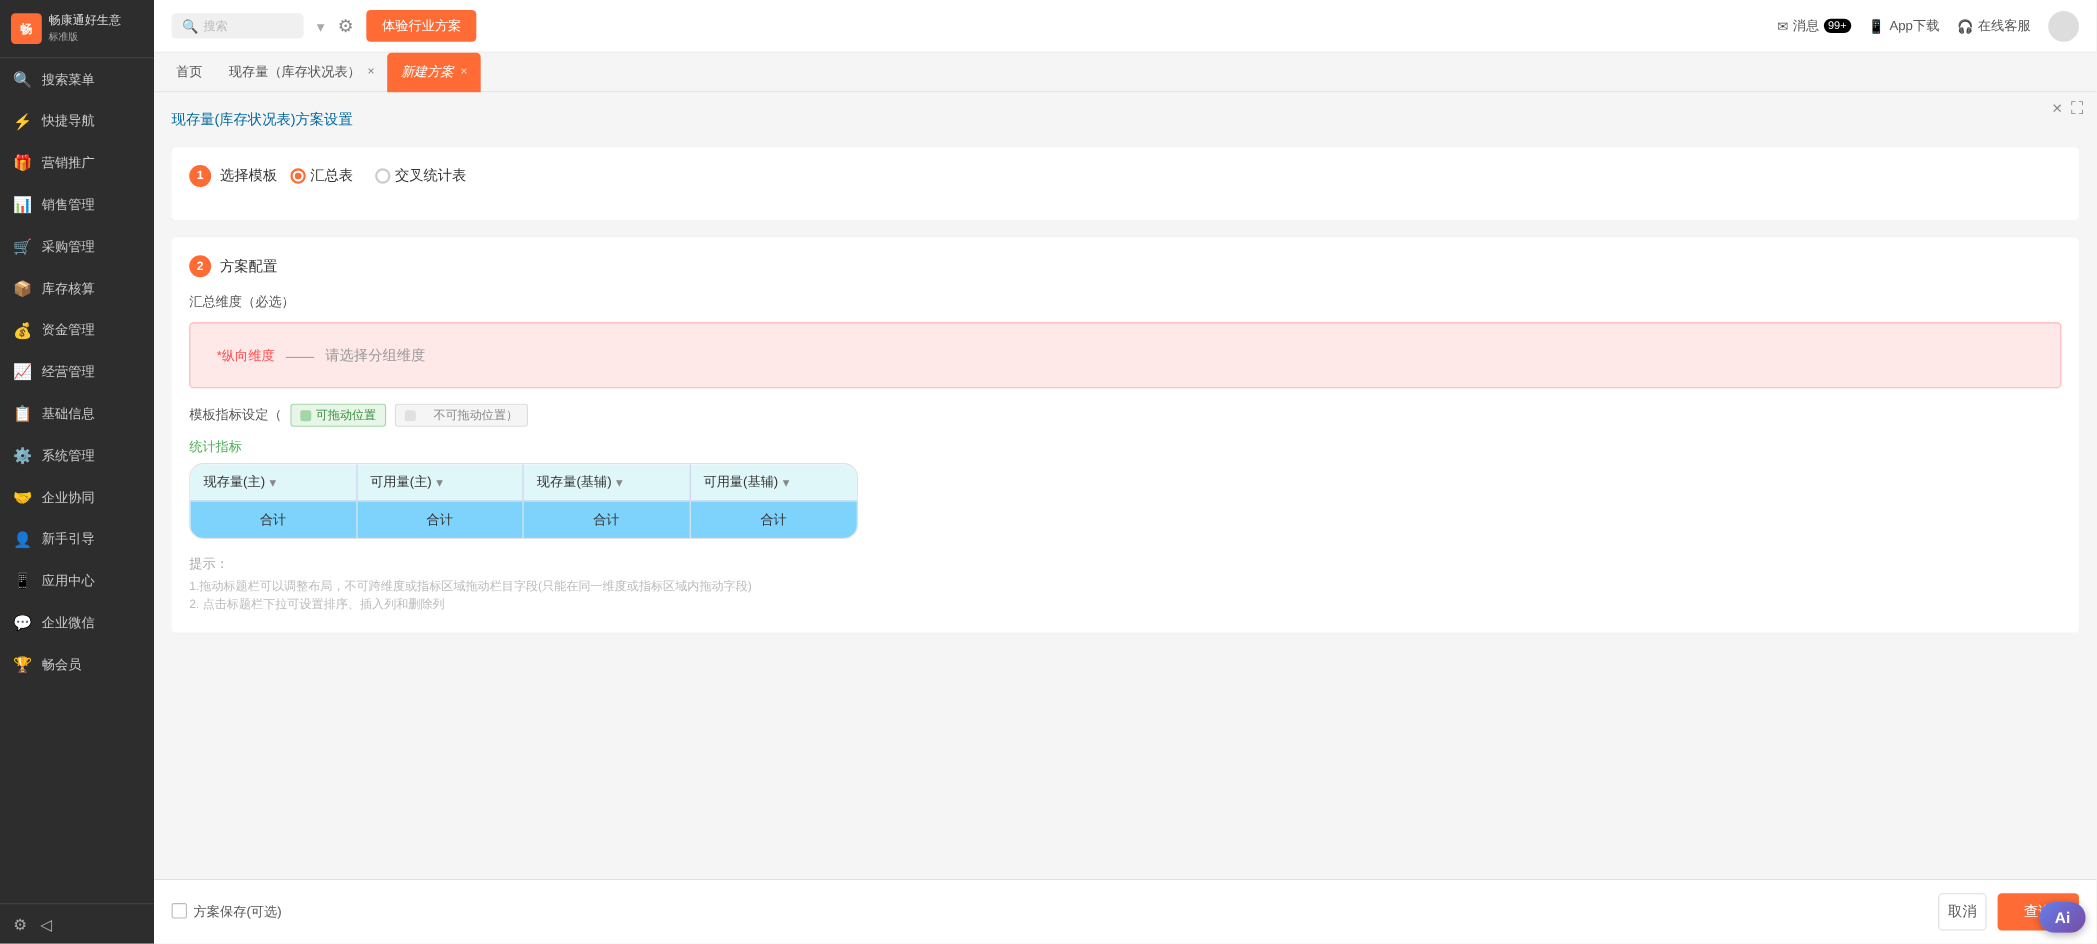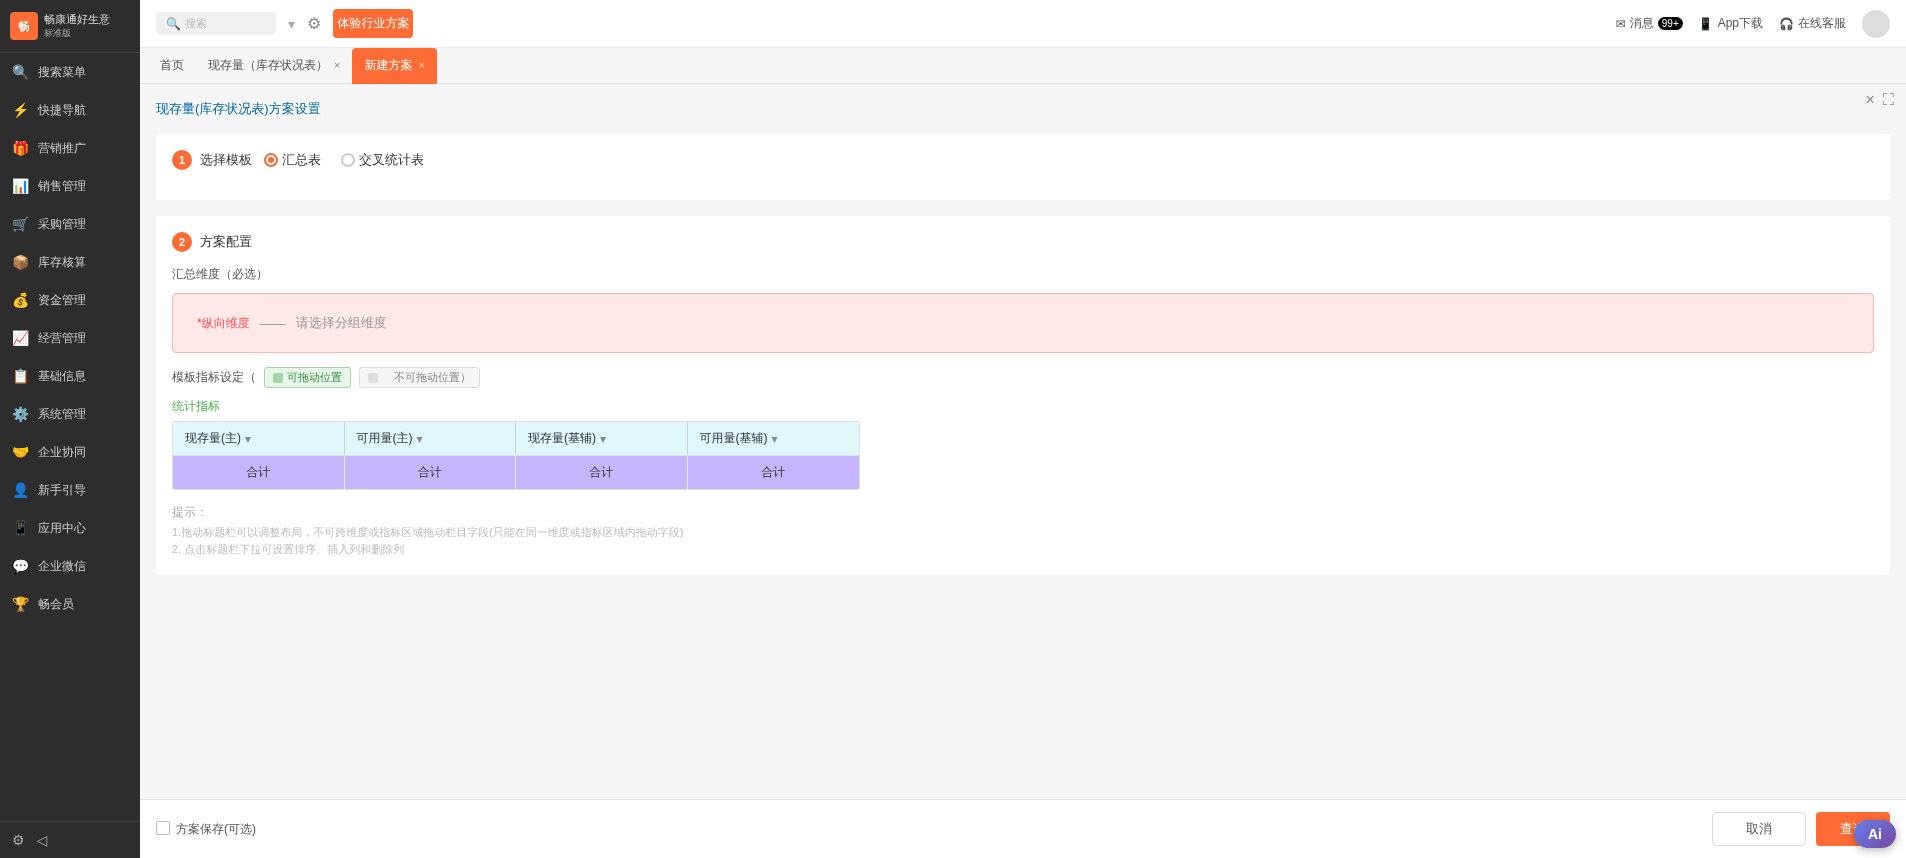--- a/index.html
+++ b/index.html
@@ -92,21 +92,21 @@
       display: flex;
       align-items: center;
       gap: 4px;
       width: 120px;
     }
     .topbar-gear { color: #888; cursor: pointer; font-size: 16px; }
     .topbar-btn {
       background: #ff6b35;
       color: white;
       border: none;
-      padding: 6px 4px;
+      padding: 6px 14px;
       border-radius: 4px;
       font-size: 12px;
       cursor: pointer;
     }
     .topbar-right {
       margin-left: auto;
       display: flex;
       align-items: center;
       gap: 16px;
     }
@@ -152,20 +152,21 @@
       gap: 6px;
       font-size: 12px;
       color: #555;
       cursor: pointer;
       border-radius: 4px 4px 0 0;
       white-space: nowrap;
     }
     .tab.active {
       background: #ff6b35;
       color: white;
+      font-style: italic;
     }
     .tab-close {
       font-size: 11px;
       line-height: 1;
       opacity: 0.7;
     }
     .tab-home { background: transparent; color: #555; }
 
     
     .content-area {
@@ -289,41 +290,41 @@
       padding: 2px 8px;
       border-radius: 3px;
       font-size: 11px;
       color: #888;
       gap: 16px;
     }
 
     
     .stats-section { margin-bottom: 10px; }
     .stats-title { color: #4caf50; font-size: 12px; font-weight: 500; margin-bottom: 6px; }
-    .stats-table { border: 1px solid #e0e0e0; border-radius: 2px; overflow: hidden; width: 688px; }
+    .stats-table { border: 1px solid #e0e0e0; border-radius: 13px; overflow: hidden; width: 608px; }
     .stats-table-header {
       display: grid;
       grid-template-columns: 1fr 1fr 1fr 1fr;
       background: #e0f7fa;
     }
     .stats-table-header-cell {
       padding: 8px 12px;
       font-size: 12px;
       color: #333;
       display: flex;
       align-items: center;
       gap: 4px;
       border-right: 1px solid #cce;
       cursor: pointer;
     }
     .stats-table-header-cell:last-child { border-right: none; }
     .stats-table-row {
       display: grid;
       grid-template-columns: 1fr 1fr 1fr 1fr;
-      background: #c4b5fd;
+      background: #7dd3fc;
       border-top: 1px solid #e0e0e0;
     }
     .stats-table-cell {
       padding: 8px 12px;
       font-size: 12px;
       color: #333;
       text-align: center;
       border-right: 1px solid #e8e8e8;
     }
     .stats-table-cell:last-child { border-right: none; }
@@ -356,21 +357,21 @@
       border-radius: 2px;
       cursor: pointer;
       flex-shrink: 0;
     }
     .bottom-right {
       margin-left: auto;
       display: flex;
       gap: 10px;
     }
     .btn-cancel {
-      padding: 7px 33px;
+      padding: 7px 8px;
       border: 1px solid #ddd;
       background: #fff;
       border-radius: 4px;
       font-size: 13px;
       color: #555;
       cursor: pointer;
     }
     .btn-query {
       padding: 7px 24px;
       background: #ff6b35;

